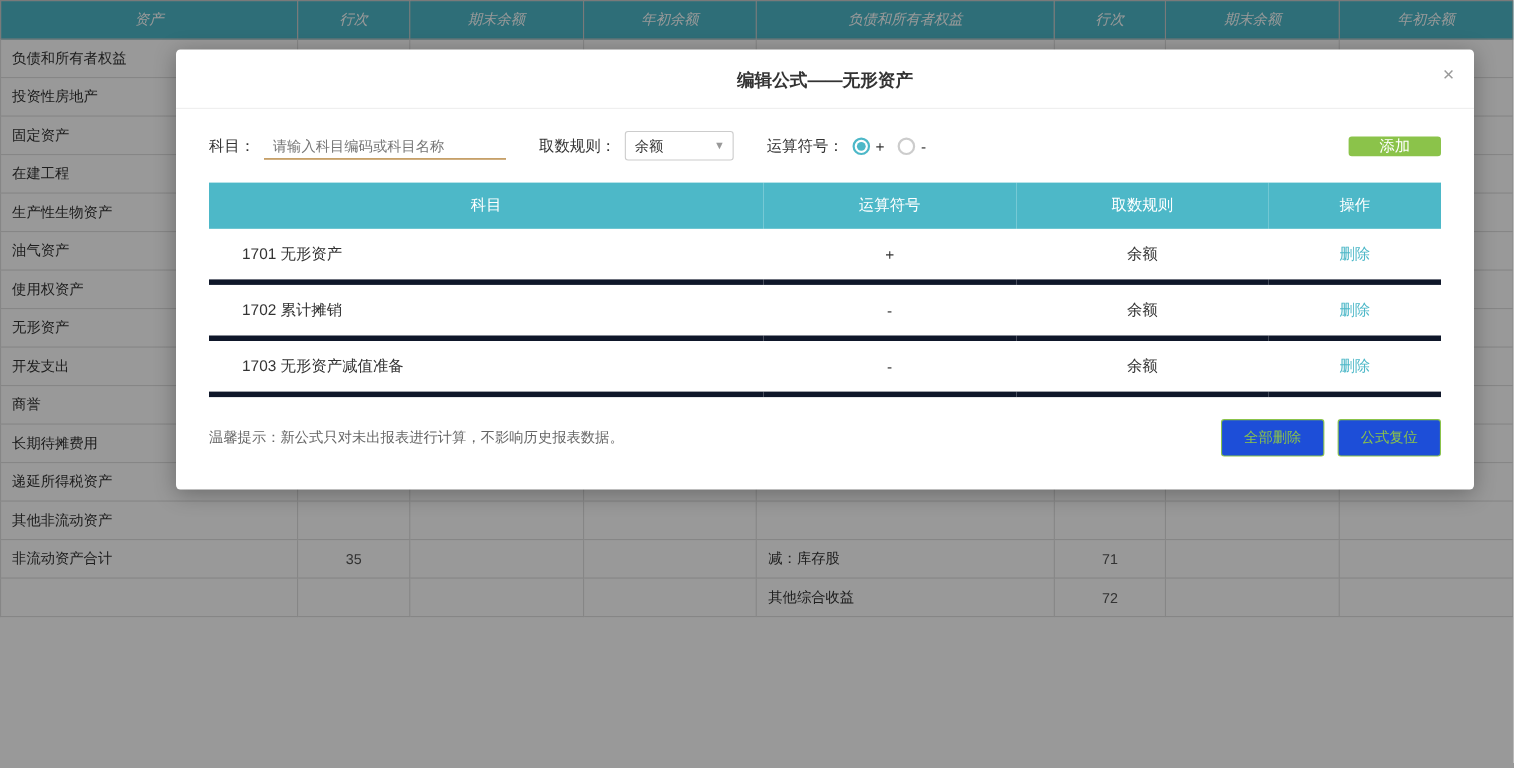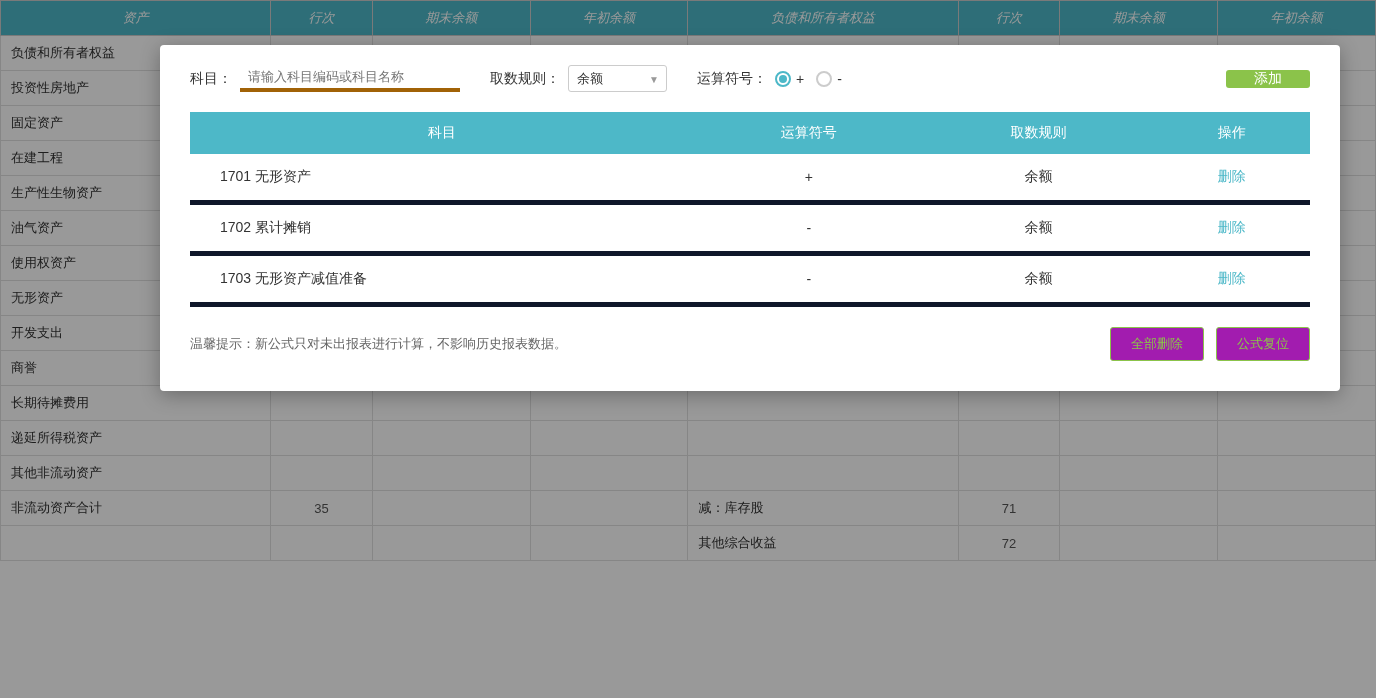--- a/index.html
+++ b/index.html
@@ -112,21 +112,21 @@
     }
 
     .form-label {
       color: #333;
       font-size: 14px;
       white-space: nowrap;
     }
 
     .form-input {
       border: none;
-      border-bottom: 4px solid #a16207;
+      border-bottom: 1px solid #a16207;
       padding: 4px 8px;
       width: 220px;
       font-size: 13px;
       color: #000000;
       outline: none;
     }
 
     .form-select {
       border: 1px solid #ccc;
       border-radius: 3px;
@@ -278,21 +278,21 @@
       color: #666;
     }
 
     .footer-buttons {
       display: flex;
       gap: 12px;
     }
 
     .btn-outline {
       border: 1px solid #8bc34a;
-      background: #a21caf;
+      background: #1d4ed8;
       color: #8bc34a;
       border-radius: 3px;
       padding: 7px 20px;
       font-size: 13px;
       cursor: pointer;
     }
   </style>
 </head>
 <body>
 
@@ -462,20 +462,24 @@
           <td></td>
       </tr>
     </tbody>
   </table>
 </div>
 
 <div class="overlay"></div>
 
 <div class="modal">
 
+  <div class="modal-header">
+    <span class="modal-title">编辑公式——无形资产</span>
+    <span class="modal-close">×</span>
+  </div>
 
   <div class="form-row">
     <div class="form-group">
       <span class="form-label">科目：</span>
       <input class="form-input" type="text" placeholder="请输入科目编码或科目名称" style="">
     </div>
 
     <div class="form-group">
       <span class="form-label">取数规则：</span>
       <div class="select-wrapper">

